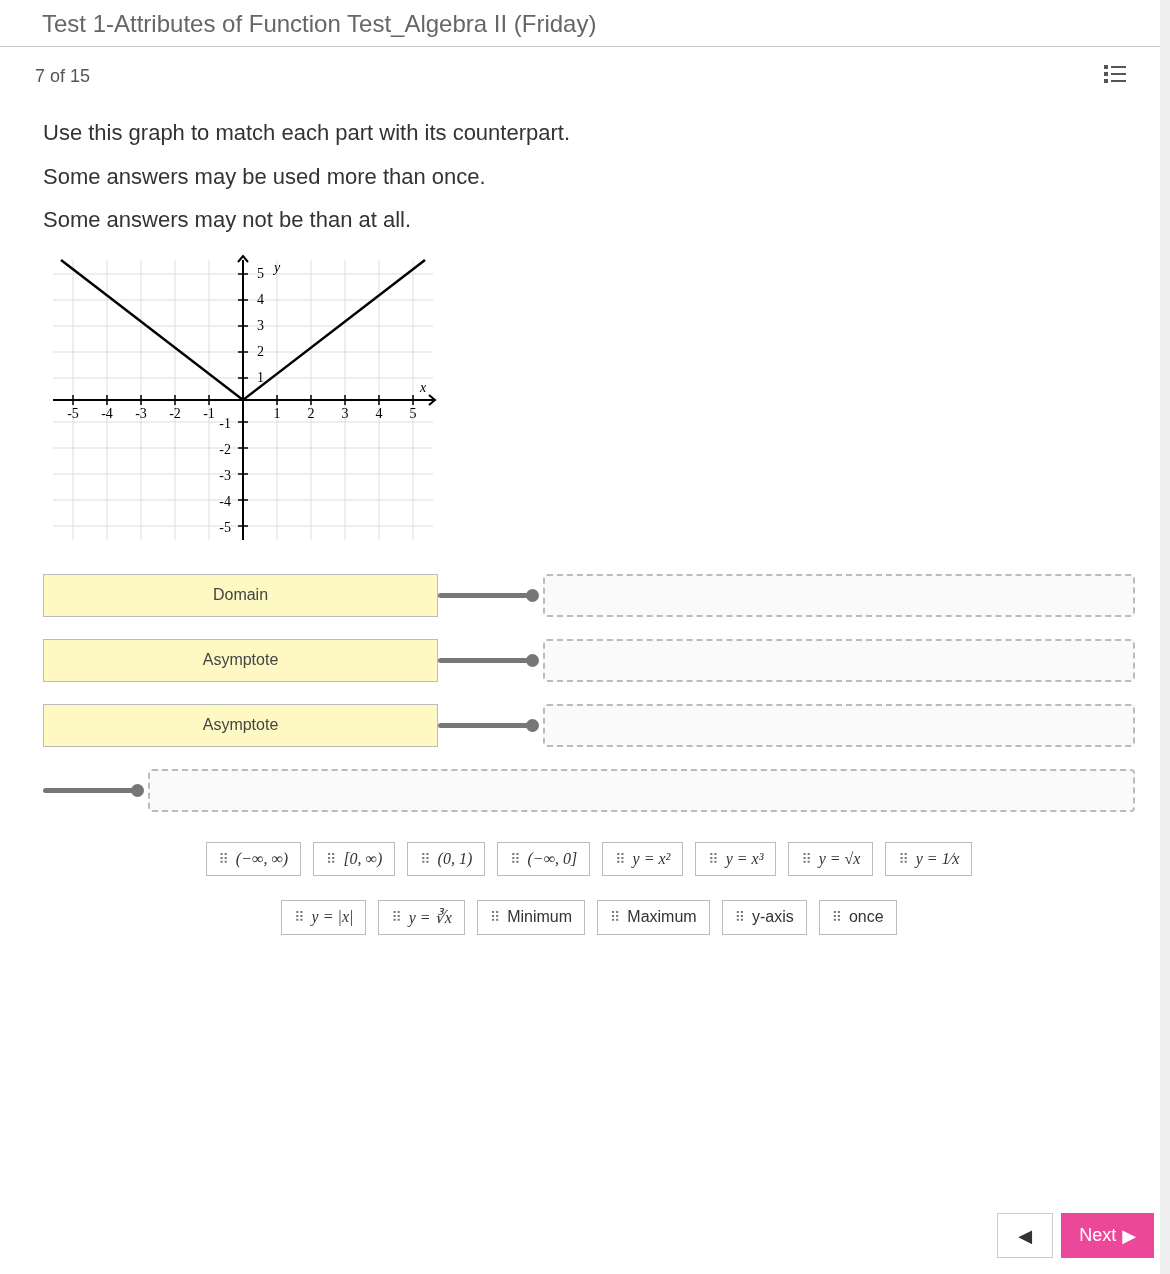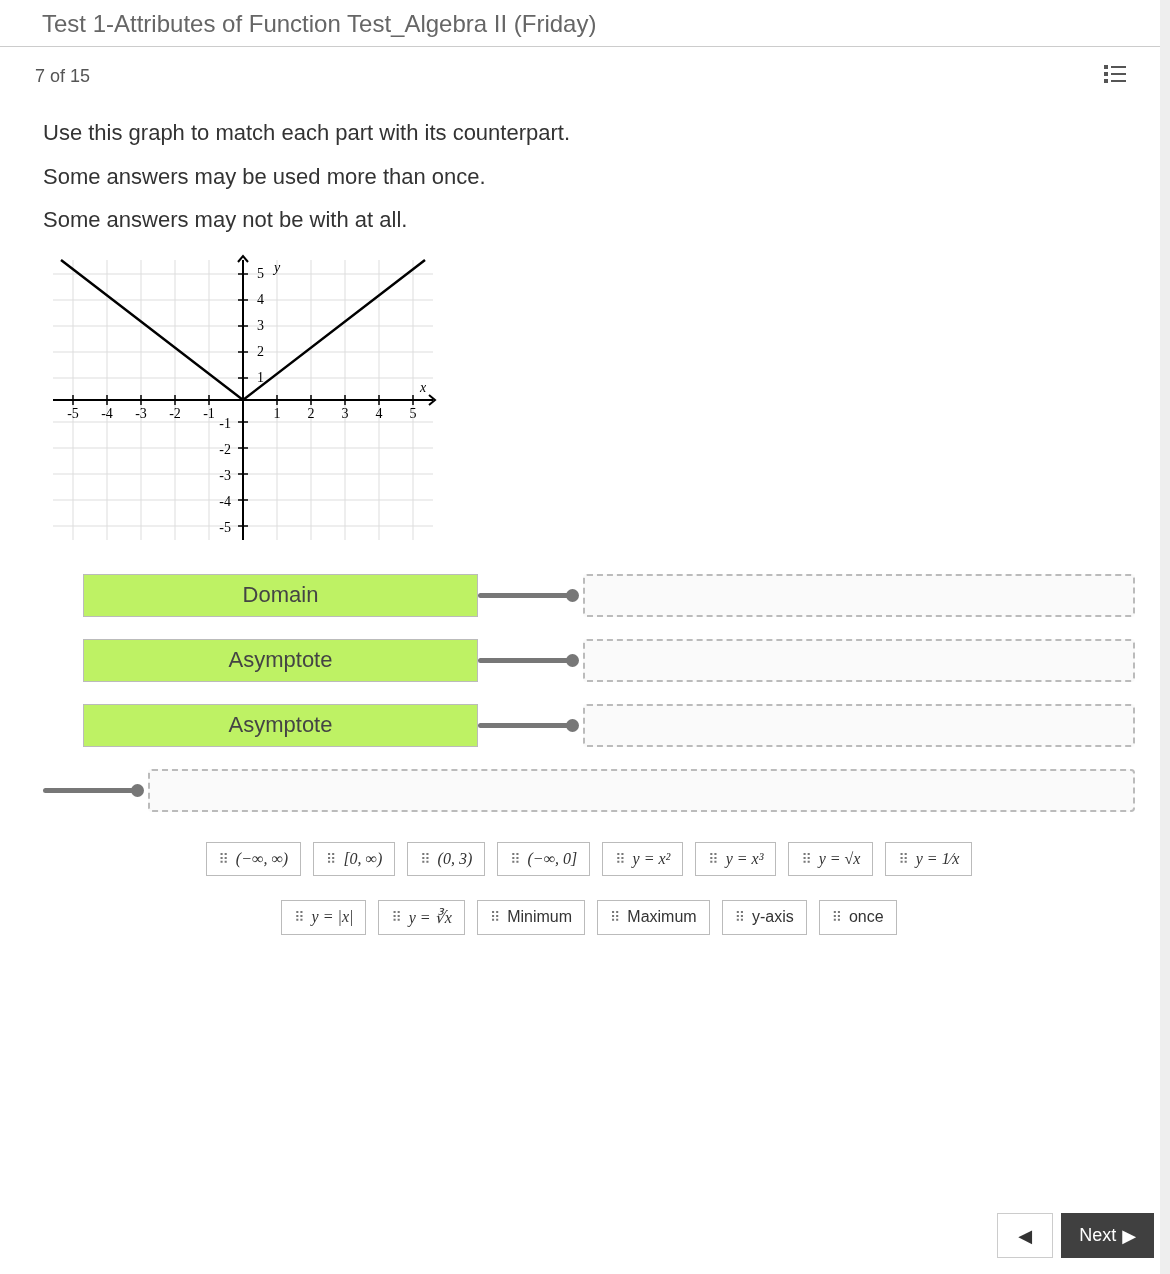--- a/index.html
+++ b/index.html
@@ -7,31 +7,31 @@
     .page { width: 1170px; min-height: 1274px; position: relative; padding-bottom: 80px; }
     .title { font-size: 24px; color: #666; padding: 10px 45px 8px 42px; border-bottom: 1px solid #ccc; }
     .topbar { display: flex; justify-content: space-between; align-items: center; padding: 14px 42px 14px 35px; }
     .progress { color: #555; font-size: 18px; }
     .list-icon { cursor: pointer; color: #555; }
     .content { padding: 8px 35px 0 43px; }
     .instructions p { font-size: 22px; color: #333; line-height: 1.8; margin: 0 0 4px 0; }
     .graph { margin-top: 10px; }
     .match-area { margin-top: 20px; }
     .match-row { display: flex; align-items: center; margin-bottom: 22px; }
-    .prompt-box { width: 395px; height: 43px; border: 1px solid #bbb; background: #bef264; display: flex; align-items: center; justify-content: center; font-size: 22px; color: #444; margin-left: 40px; }
+    .prompt-box { width: 395px; height: 43px; border: 1px solid #bbb; background: #fef9c3; display: flex; align-items: center; justify-content: center; font-size: 16px; color: #444; }
     .connector { width: 95px; height: 10px; position: relative; display: flex; align-items: center; }
     .connector .line { flex: 1; height: 5px; background: #777; border-radius: 3px; }
     .connector .dot { width: 13px; height: 13px; background: #777; border-radius: 50%; position: absolute; right: -6px; }
     .drop-box { flex: 1; height: 43px; border: 2px dashed #bbb; border-radius: 4px; background: #fafafa; margin-left: 10px; }
     .tiles { display: flex; flex-wrap: wrap; justify-content: center; gap: 12px; margin: 30px 60px 0 60px; }
     .tile { border: 1px solid #bbb; background: #fff; padding: 7px 12px; font-size: 16px; color: #333; display: flex; align-items: center; cursor: move; }
     .tile .grip { color: #777; margin-right: 8px; font-size: 14px; letter-spacing: -1px; }
     .footer { position: absolute; bottom: 16px; right: 16px; display: flex; gap: 8px; }
     .btn-prev { width: 56px; height: 45px; border: 1px solid #ccc; background: #fff; display: flex; align-items: center; justify-content: center; font-size: 18px; color: #333; cursor: pointer; }
-    .btn-next { height: 45px; padding: 0 18px; background: #404040; color: #fff; border: none; font-size: 18px; cursor: pointer; display: flex; align-items: center; }
+    .btn-next { height: 45px; padding: 0 18px; background: #ec4899; color: #fff; border: none; font-size: 18px; cursor: pointer; display: flex; align-items: center; }
     .btn-next .arrow { margin-left: 6px; }
     
     .math { font-family: 'Times New Roman', serif; font-style: italic; }
     .scrolltrack { position: absolute; right: 0; top: 0; width: 10px; height: 100%; background: #eee; }
   </style>
 </head>
 <body>
 
 <div class="page">
   <div class="scrolltrack"></div>
@@ -49,21 +49,21 @@
         <rect x="2" y="18" width="4" height="4" fill="#555"></rect>
         <rect x="9" y="19" width="15" height="2" fill="#555"></rect>
       </svg>
     </div>
   </div>
 
   <div class="content">
     <div class="instructions">
       <p>Use this graph to match each part with its counterpart.</p>
       <p>Some answers may be used more than once.</p>
-      <p>Some answers may not be with at all.</p>
+      <p>Some answers may not be than at all.</p>
     </div>
 
     <div class="graph">
       <svg width="400" height="300" viewBox="0 0 400 300">
 
         <g stroke="#ddd" stroke-width="1">
 
           <line x1="30" y1="10" x2="30" y2="290"></line>
           <line x1="64" y1="10" x2="64" y2="290"></line>
           <line x1="98" y1="10" x2="98" y2="290"></line>
@@ -185,21 +185,21 @@
       <div class="tile">
           <span class="grip">⠿</span>
           <span class="math">(−∞, ∞)</span>
         </div>
       <div class="tile">
           <span class="grip">⠿</span>
           <span class="math">[0, ∞)</span>
         </div>
       <div class="tile">
           <span class="grip">⠿</span>
-          <span class="math">(0, 3)</span>
+          <span class="math">(0, 1)</span>
         </div>
       <div class="tile">
           <span class="grip">⠿</span>
           <span class="math">(−∞, 0]</span>
         </div>
       <div class="tile">
           <span class="grip">⠿</span>
           <span class="math">y = x²</span>
         </div>
       <div class="tile">

